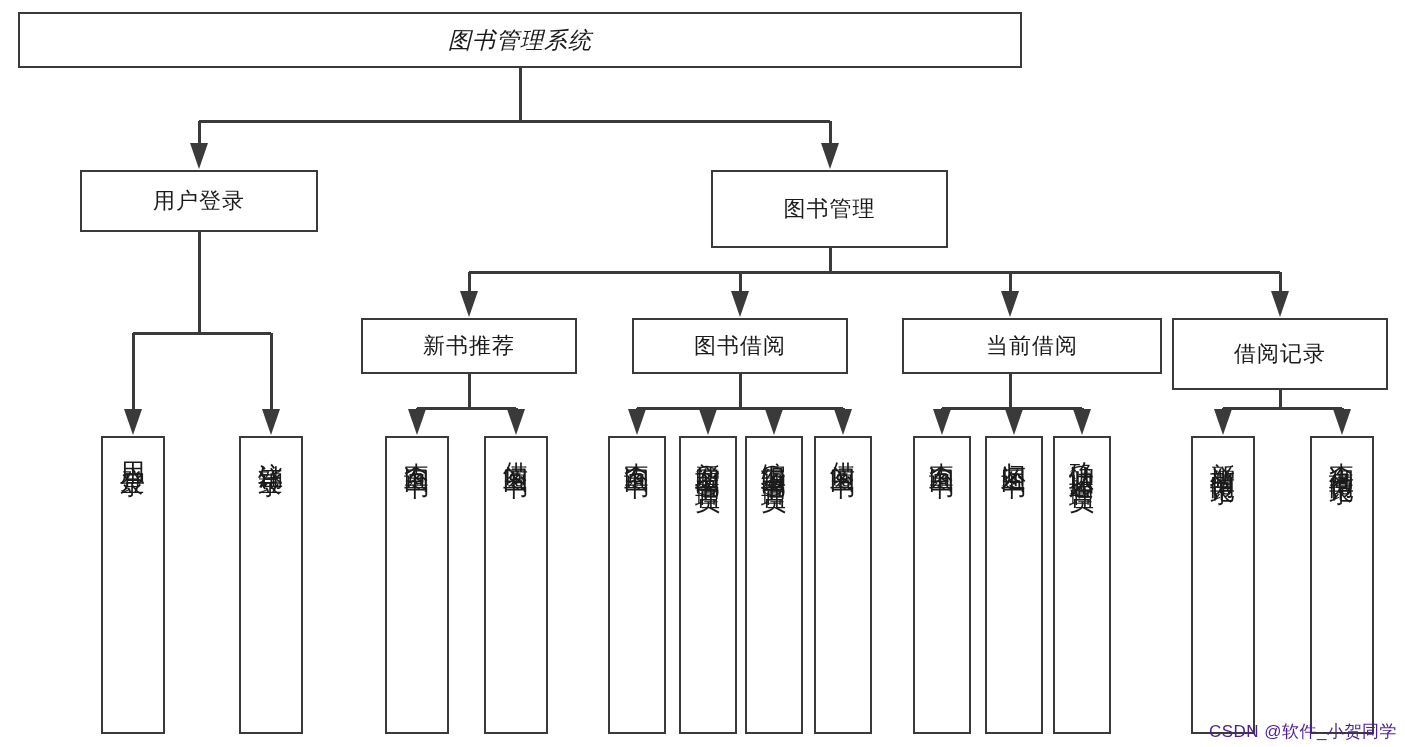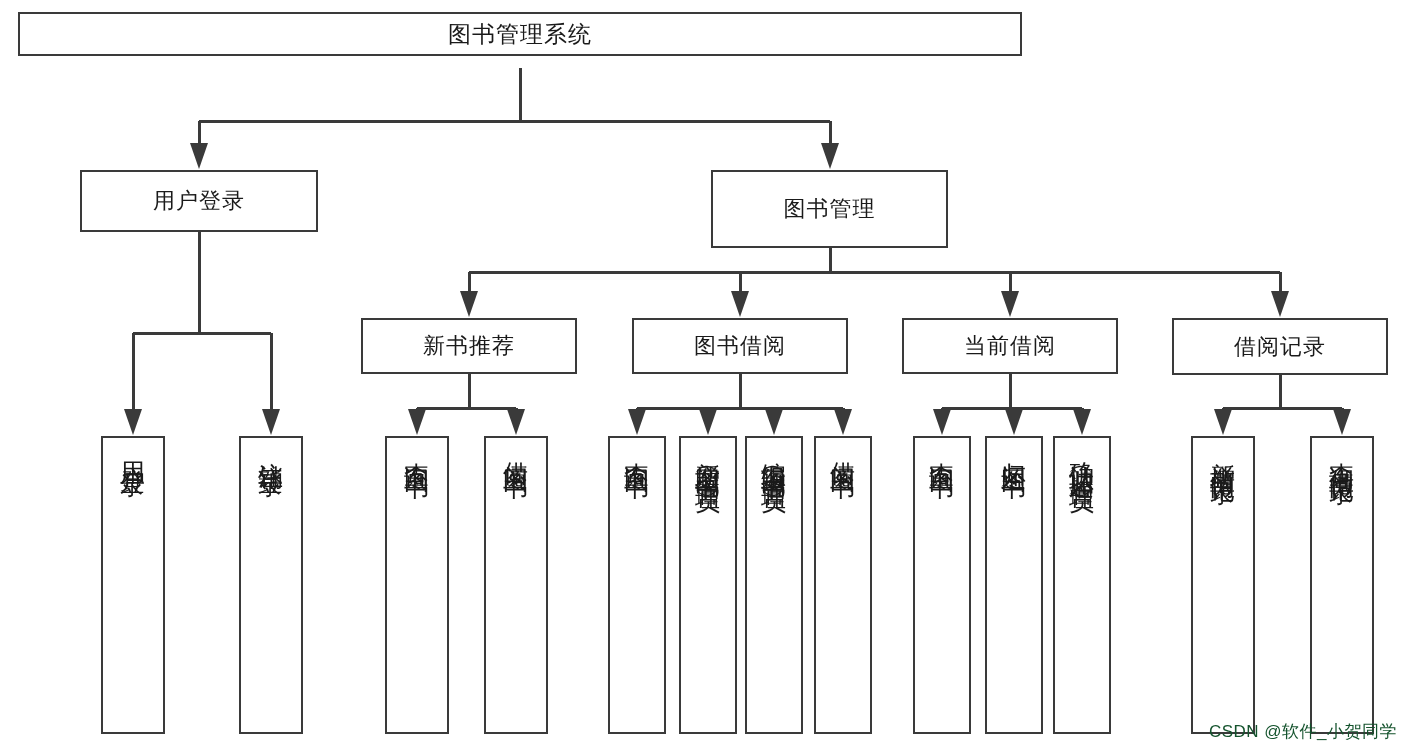--- a/index.html
+++ b/index.html
@@ -51,21 +51,21 @@
     line-height:1.12;
     letter-spacing:4px;
     white-space:nowrap;
     -webkit-text-orientation:upright;
   }
   .watermark{
     position:absolute;
     right:8px;
     bottom:4px;
     font-size:17px;
-    color:#14532d;
+    color:#4c1d95;
     letter-spacing:0.5px;
     white-space:nowrap;
     user-select:none;
   }
 </style>
 </head>
 <body>
 
 <div id="canvas">
 
@@ -117,41 +117,41 @@
       <line x1="1082" y1="408" x2="1082" y2="412" stroke="#3a3a3a" stroke-width="3" shape-rendering="crispEdges"></line>
       <polygon points="1073,409 1091,409 1082,435" fill="#3a3a3a"></polygon>
       <line x1="1280" y1="374" x2="1280" y2="408" stroke="#3a3a3a" stroke-width="3" shape-rendering="crispEdges"></line>
       <line x1="1223" y1="408" x2="1342" y2="408" stroke="#3a3a3a" stroke-width="3" shape-rendering="crispEdges"></line>
       <line x1="1223" y1="408" x2="1223" y2="412" stroke="#3a3a3a" stroke-width="3" shape-rendering="crispEdges"></line>
       <polygon points="1214,409 1232,409 1223,435" fill="#3a3a3a"></polygon>
       <line x1="1342" y1="408" x2="1342" y2="412" stroke="#3a3a3a" stroke-width="3" shape-rendering="crispEdges"></line>
       <polygon points="1333,409 1351,409 1342,435" fill="#3a3a3a"></polygon>
     </svg>
 
-  <div class="node root" id="n-root" style="left: 18px; top: 12px; width: 1004px; height: 44px;">
+  <div class="node root" id="n-root" style="left: 18px; top: 12px; width: 1004px; height: 56px; font-style: italic;">
     <span class="label">图书管理系统</span>
   </div>
 
   <div class="node lvl2" id="n-l2-0" style="left: 80px; top: 170px; width: 238px; height: 62px;">
     <span class="label">用户登录</span>
   </div>
   <div class="node lvl2" id="n-l2-1" style="left: 711px; top: 170px; width: 237px; height: 78px;">
     <span class="label">图书管理</span>
   </div>
 
   <div class="node lvl3" id="n-l3-1" style="left: 632px; top: 318px; width: 216px; height: 56px;">
     <span class="label">图书借阅</span>
   </div>
   <div class="node lvl3" id="n-l3-0" style="left: 361px; top: 318px; width: 216px; height: 56px;">
     <span class="label">新书推荐</span>
   </div>
-  <div class="node lvl3" id="n-l3-2" style="left: 902px; top: 318px; width: 216px; height: 56px;">
+  <div class="node lvl3" id="n-l3-2" style="left: 902px; top: 318px; width: 260px; height: 56px;">
     <span class="label">当前借阅</span>
   </div>
-  <div class="node lvl3" id="n-l3-3" style="left: 1172px; top: 318px; width: 216px; height: 57px;">
+  <div class="node lvl3" id="n-l3-3" style="left: 1172px; top: 318px; width: 216px; height: 72px;">
     <span class="label">借阅记录</span>
   </div>
 
   <div class="node leaf" id="n-lf-0" style="left: 101px; top: 436px; width: 64px; height: 298px;">
     <span class="label">用户登录</span>
   </div>
   <div class="node leaf" id="n-lf-1" style="left: 239px; top: 436px; width: 64px; height: 298px;">
     <span class="label">注销登录</span>
   </div>
   <div class="node leaf" id="n-lf-2" style="left: 385px; top: 436px; width: 64px; height: 298px;">

